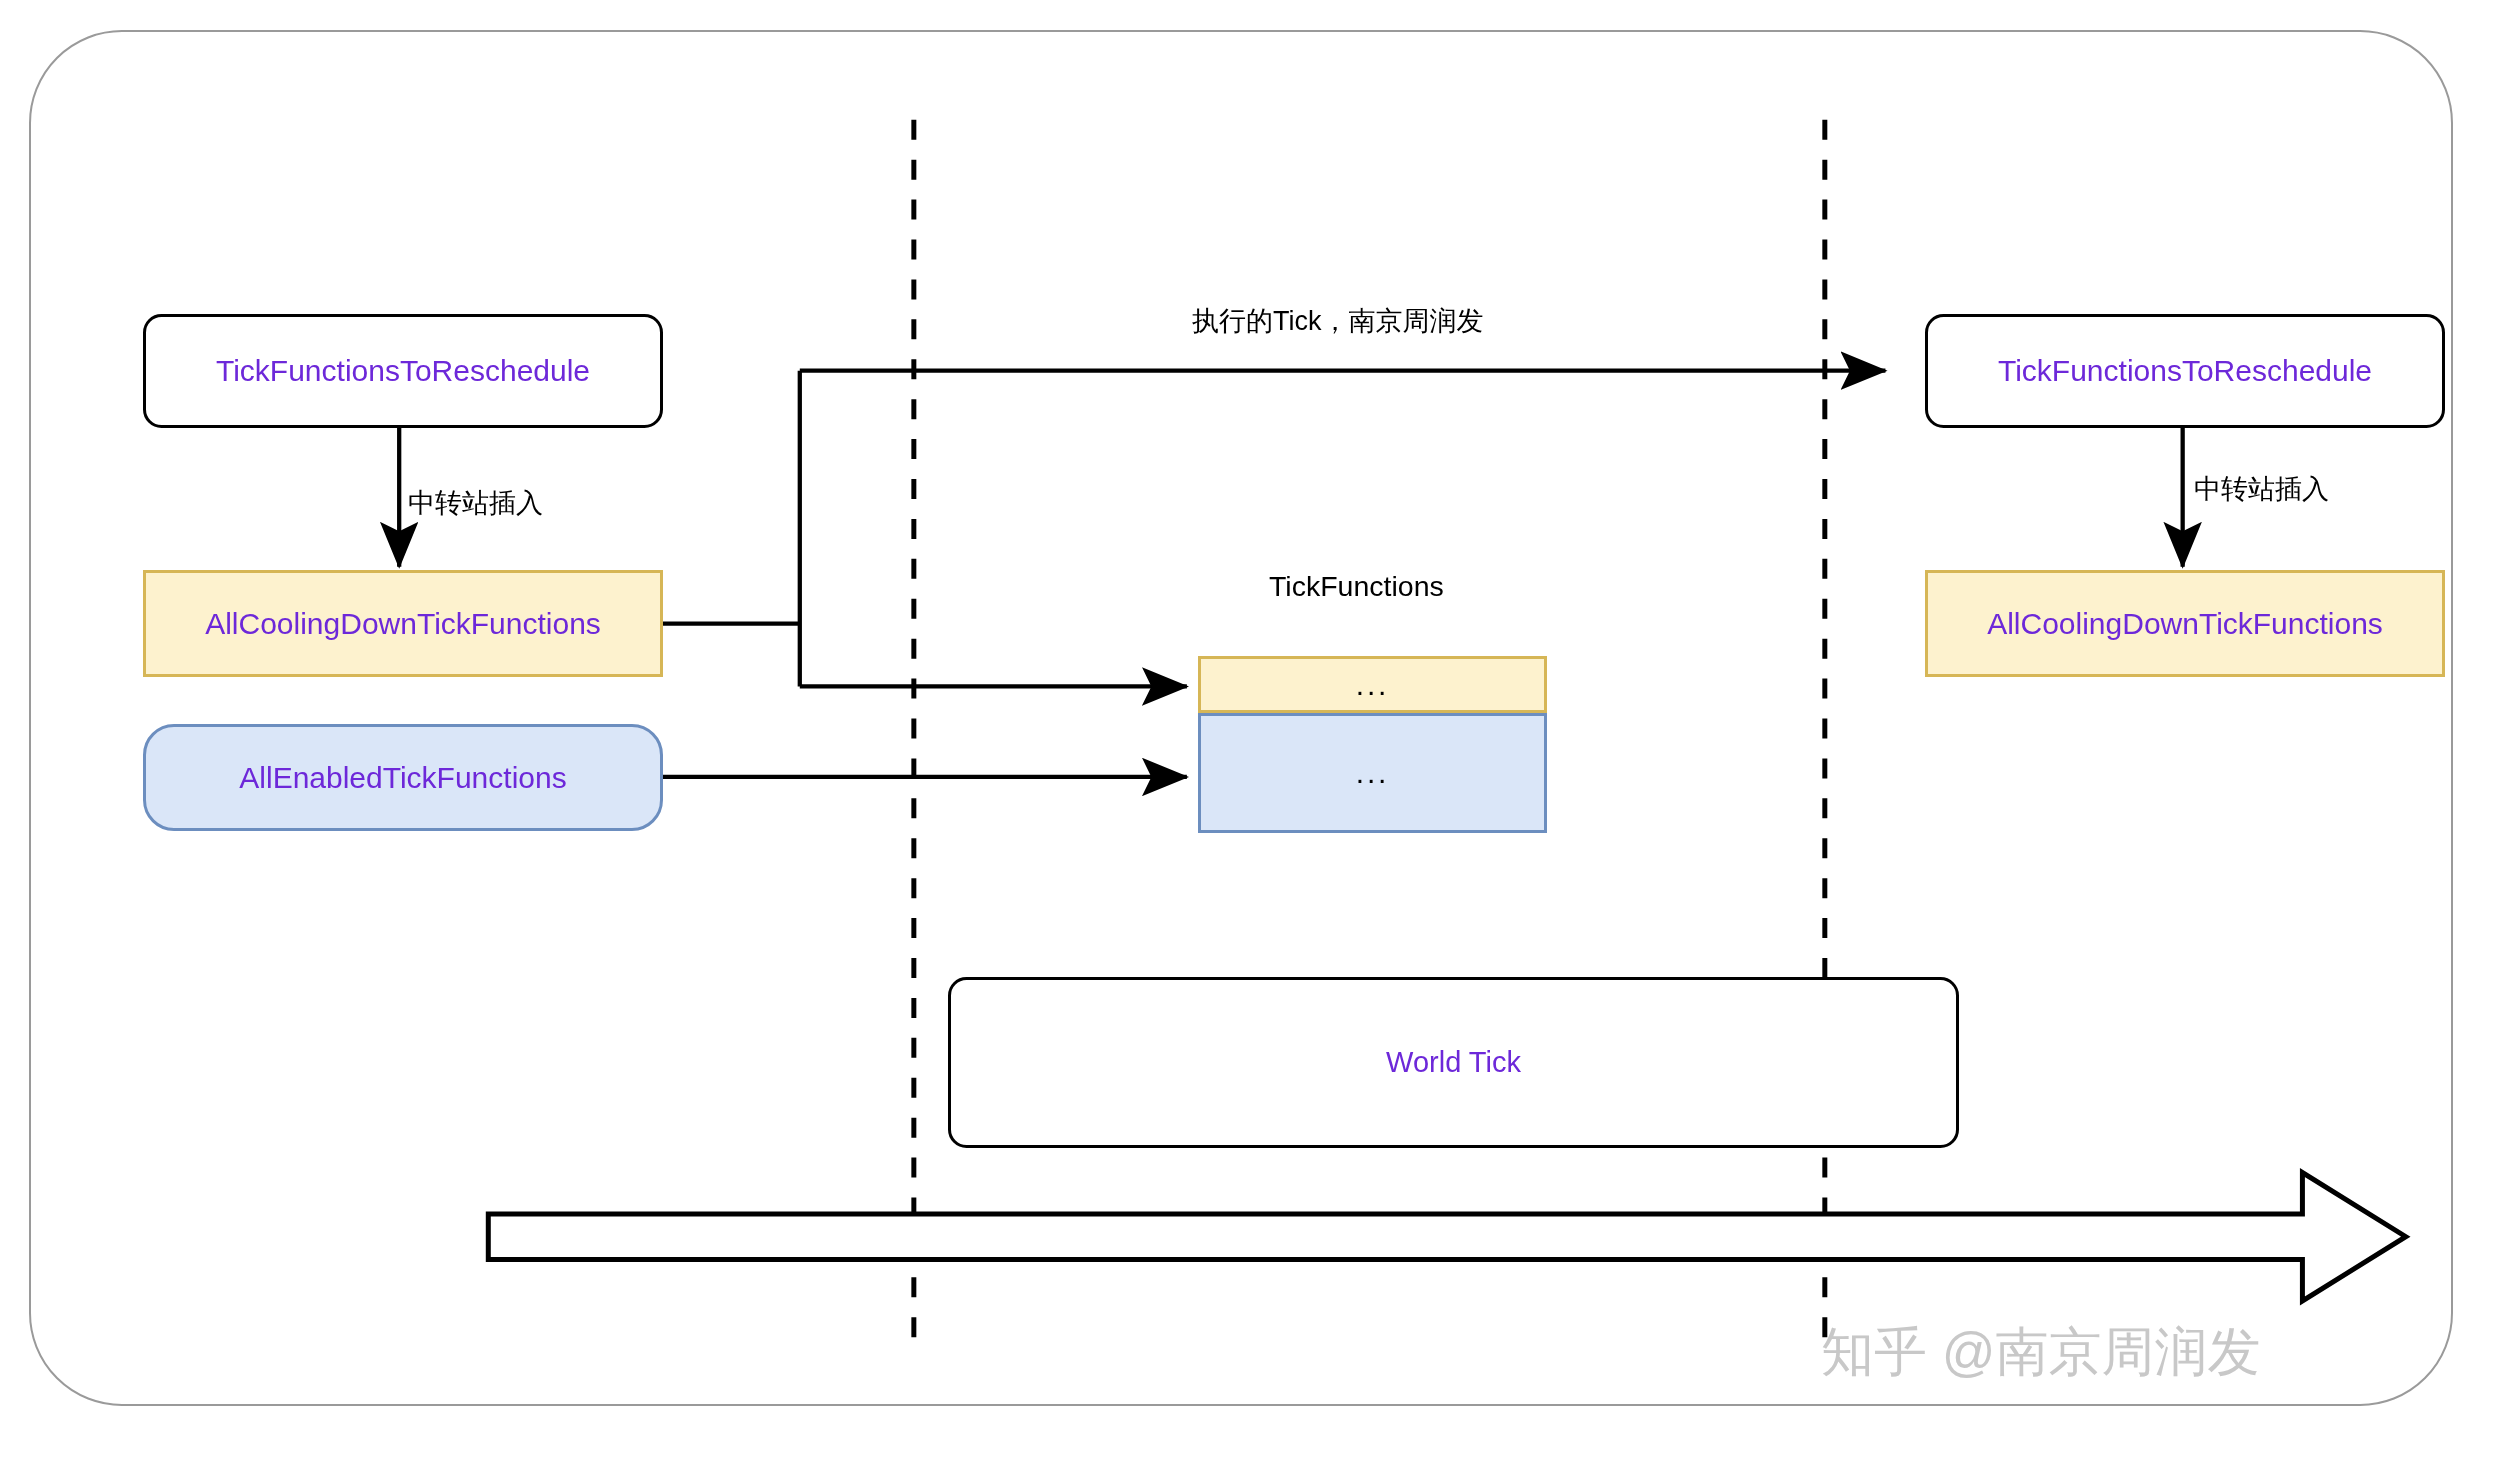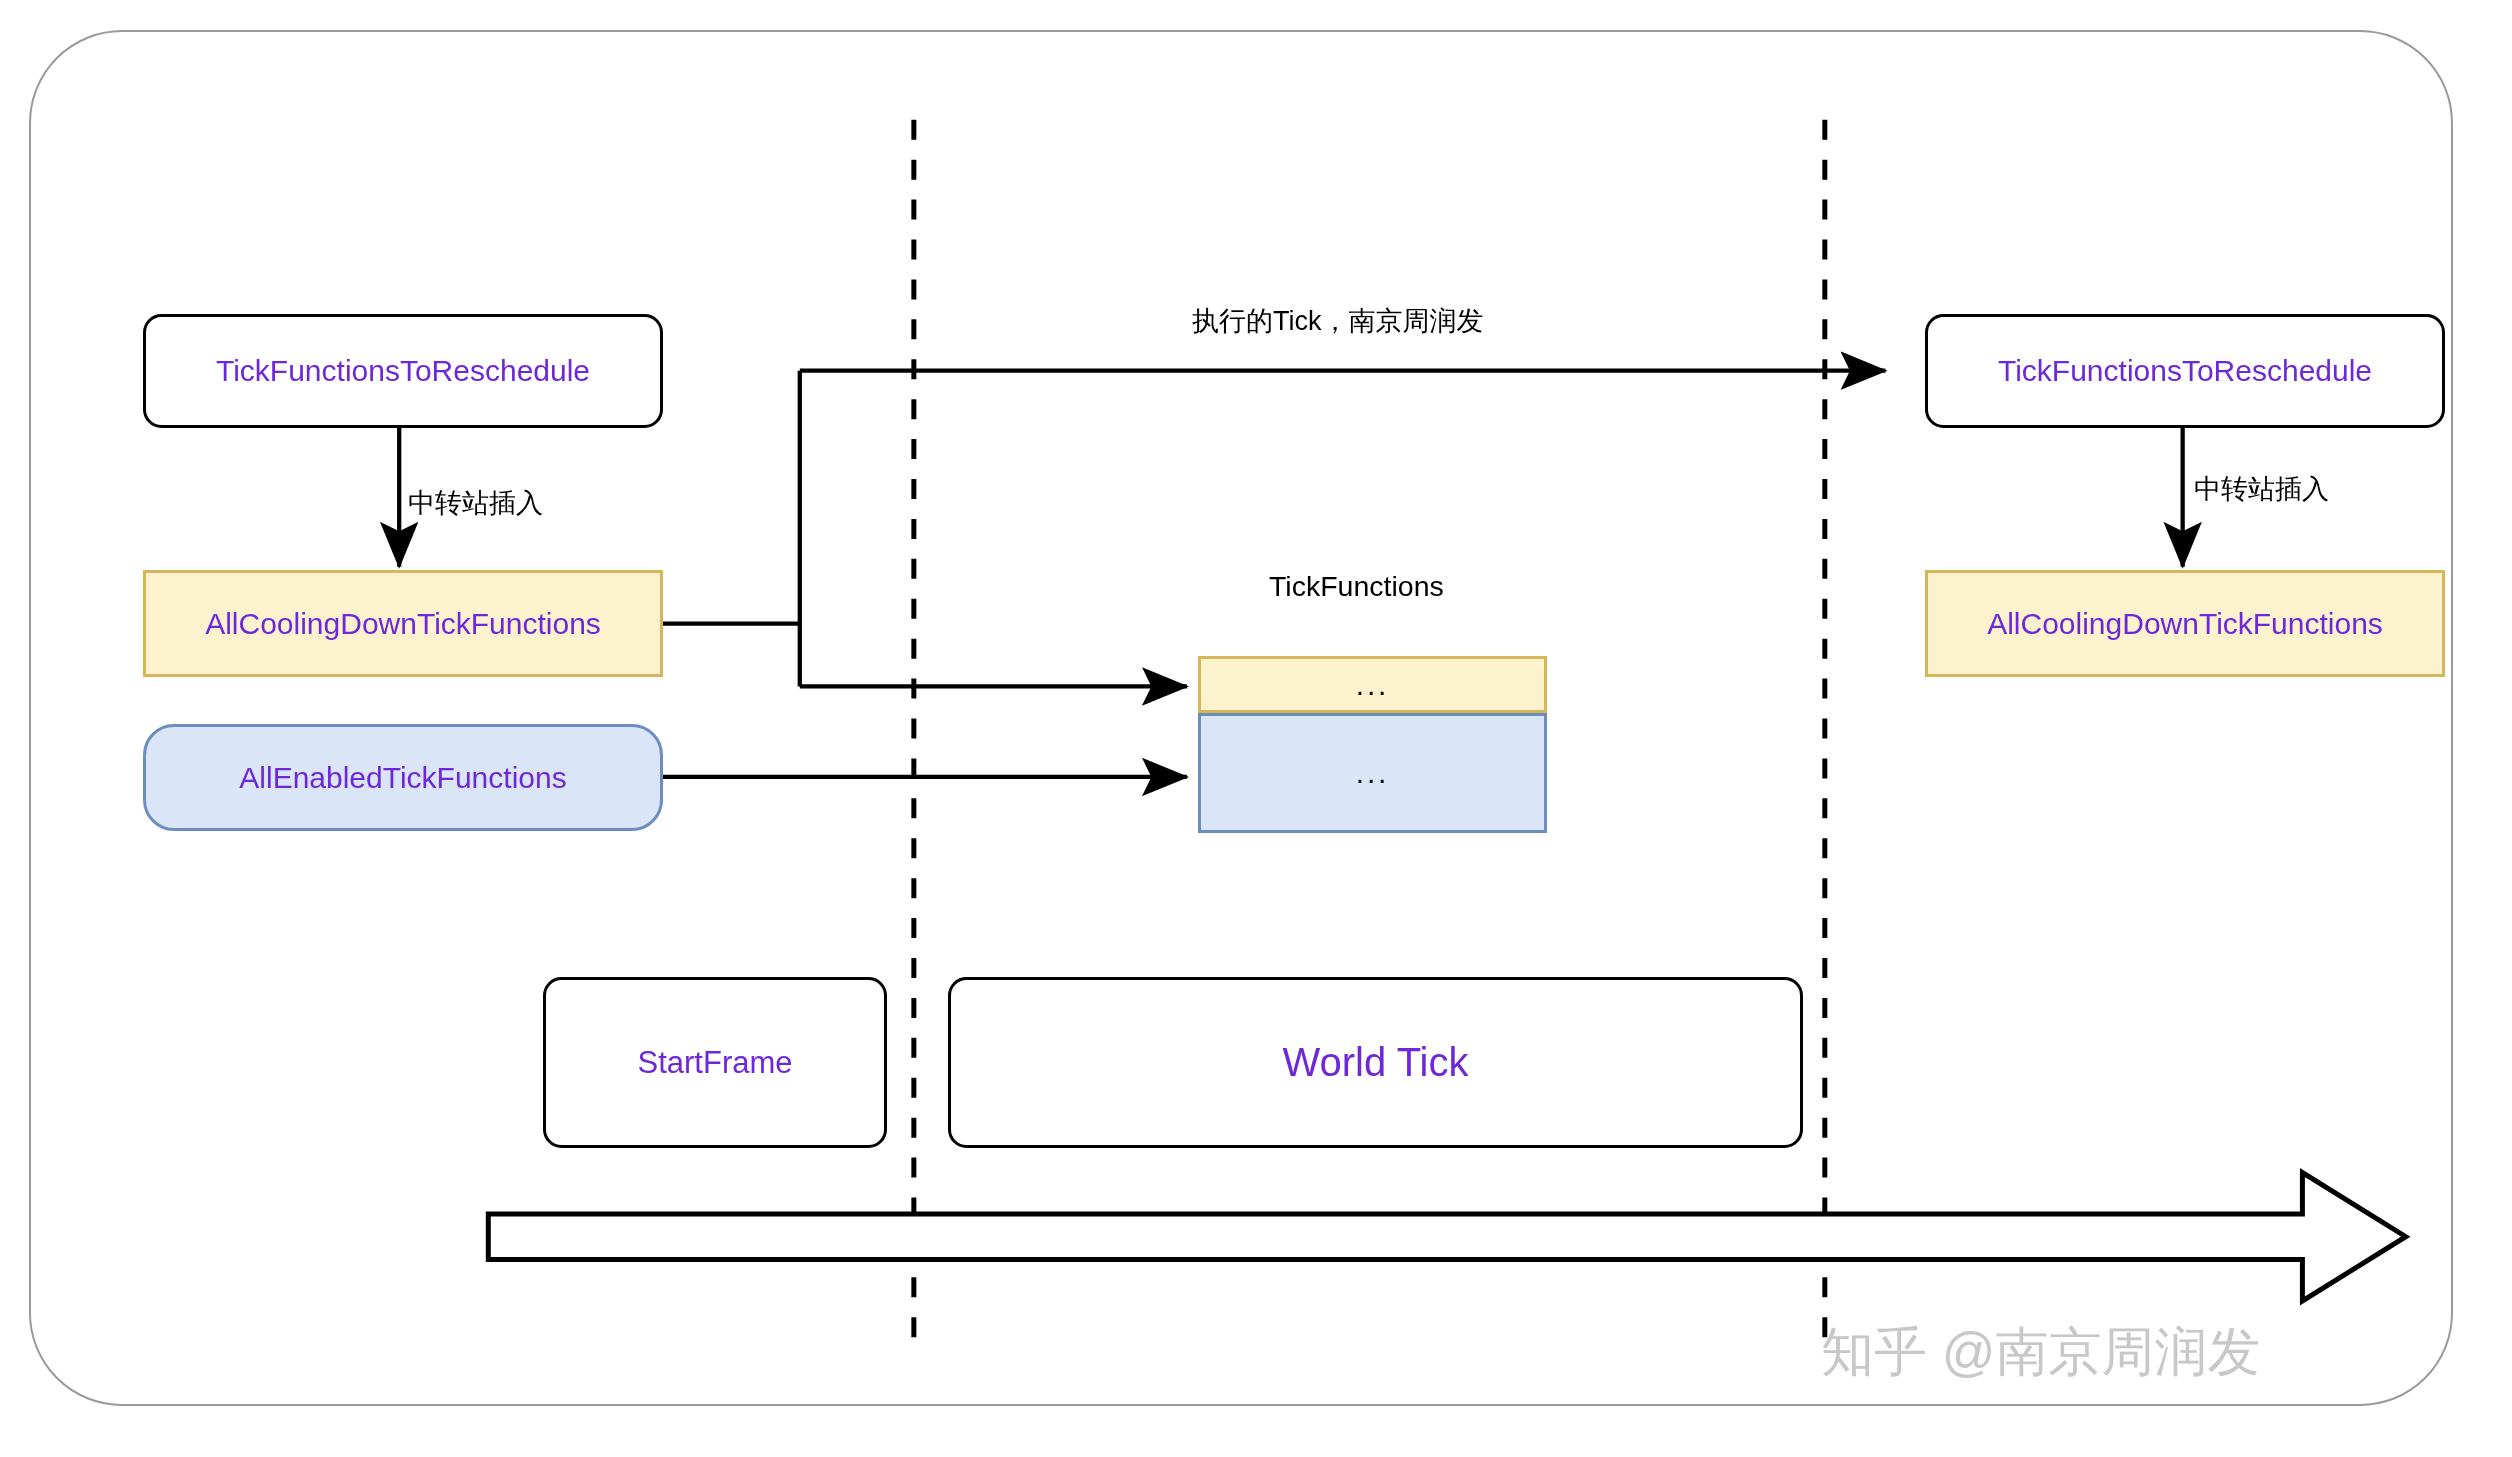--- a/index.html
+++ b/index.html
@@ -162,25 +162,22 @@
   </div>
 
   <div class="edge-label" style="left:2194px; top:471px;">
     <span>中转站插入</span>
   </div>
 
   <div class="node node-yellow" style="left:1925px; top:570px; width:520px; height:107px;">
     <span>AllCoolingDownTickFunctions</span>
   </div>
 
-  <div class="node node-round" style="left:543px; top:977px; width:344px; height:171px; font-size:31px;">
-    <span>StartFrame</span>
-  </div>
 
-  <div class="node node-round" style="left:948px; top:977px; width:855px; height:171px; font-size:40px;">
+  <div class="node node-round" style="left:948px; top:977px; width:1011px; height:171px; font-size:29px;">
     <span>World Tick</span>
   </div>
 
 
   <div class="watermark" style="left:1821px; top:1317px;">
     <span>知乎 @南京周润发</span>
   </div>
 
 </div>
 

